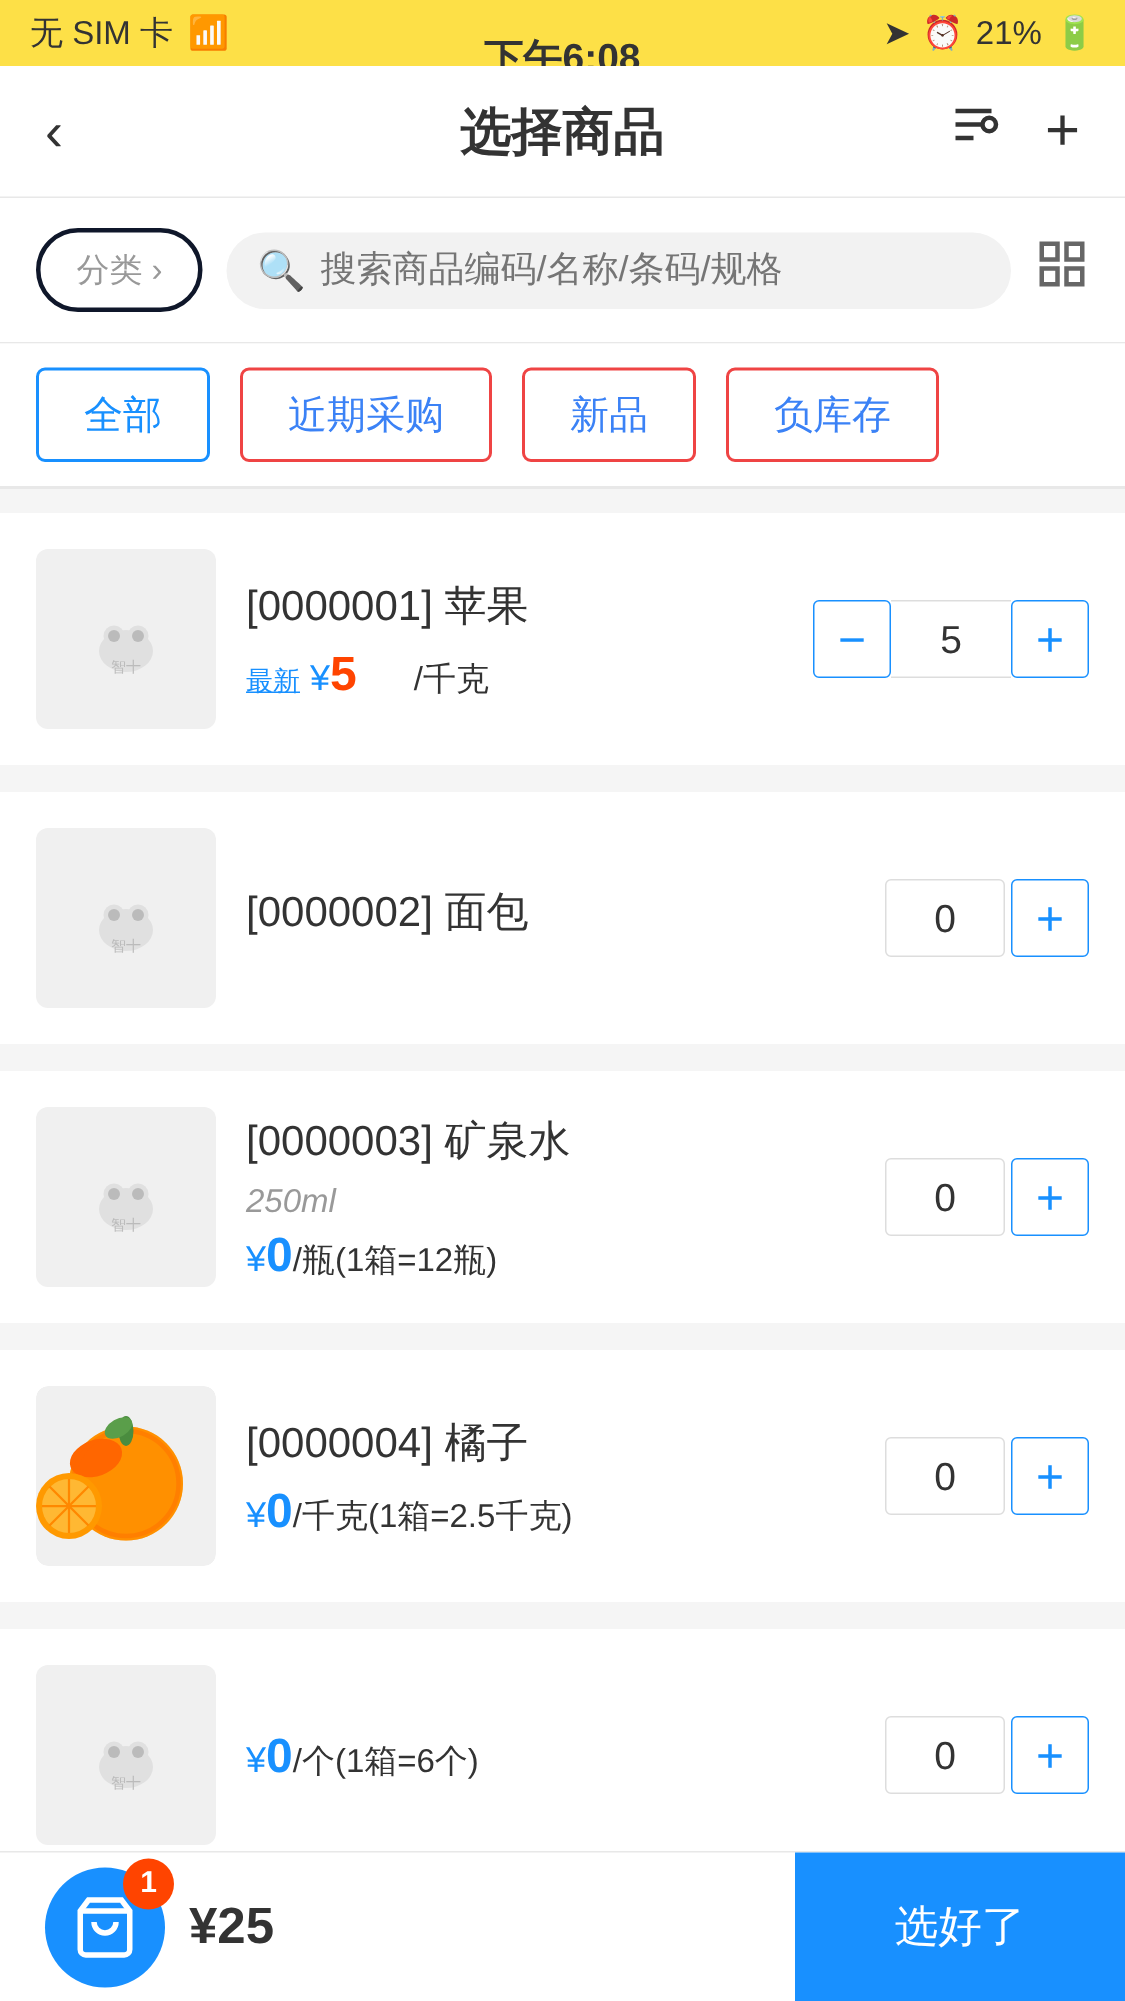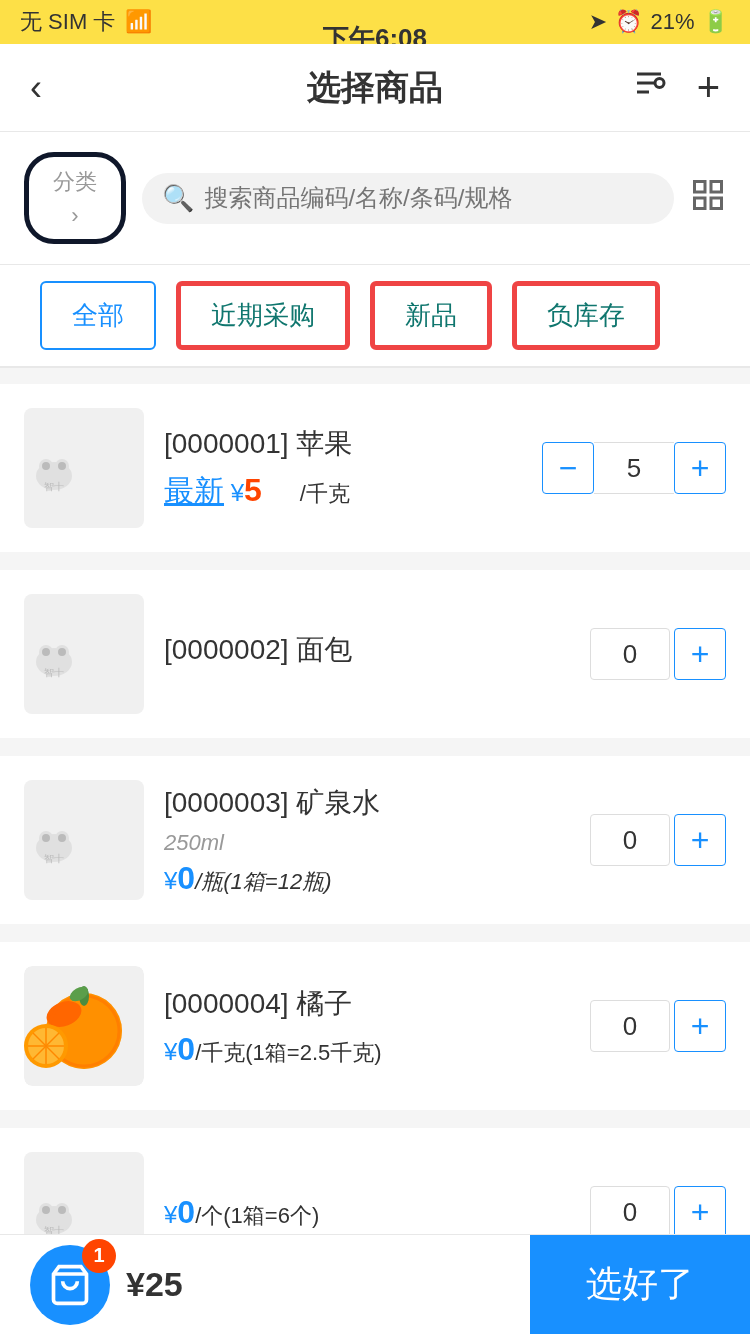--- a/index.html
+++ b/index.html
@@ -88,29 +88,28 @@
       padding: 20px 24px;
       display: flex;
       align-items: center;
       gap: 16px;
       border-bottom: 1px solid #e8e8e8;
     }
     .category-btn {
       display: flex;
       align-items: center;
       gap: 6px;
-      border: 5px solid #0f172a;
+      border: 3px solid #0f172a;
       border-radius: 30px;
       padding: 10px 24px;
       font-size: 26px;
       color: #333;
       background: #fff;
       cursor: pointer;
       white-space: nowrap;
-      flex-direction: column;
     }
     .category-btn span { color: #999; font-size: 22px; }
     .search-input-wrap {
       flex: 1;
       display: flex;
       align-items: center;
       background: #f2f2f2;
       border-radius: 30px;
       padding: 10px 20px;
       gap: 10px;
@@ -126,31 +125,31 @@
     .scan-icon {
       font-size: 30px;
       color: #666;
       cursor: pointer;
     }
 
     
     .filter-tabs {
       background: #fff;
       display: flex;
-      padding: 16px 40px;
+      padding: 16px 24px;
       gap: 20px;
       border-bottom: 2px solid #e8e8e8;
     }
     .filter-tab {
       padding: 12px 30px;
       border-radius: 6px;
       font-size: 26px;
-      border: 5px solid #ef4444;
-      background: #fff;
-      color: #0f766e;
+      border: 2px solid #ef4444;
+      background: #fff;
+      color: #3b82f6;
       cursor: pointer;
     }
     .filter-tab.active {
       border: 2px solid #1890ff;
       color: #1890ff;
       font-weight: 500;
     }
 
     
     .product-list {
@@ -167,20 +166,21 @@
       gap: 20px;
     }
 
     .product-thumb {
       width: 120px;
       height: 120px;
       background: #f0f0f0;
       border-radius: 8px;
       display: flex;
       align-items: center;
+      justify-content: center;
       flex-shrink: 0;
       overflow: hidden;
     }
 
     .owl-logo {
       display: flex;
       flex-direction: column;
       align-items: center;
       justify-content: center;
       color: #ccc;
@@ -203,21 +203,21 @@
       margin-bottom: 4px;
       font-style: italic;
     }
     .product-price {
       font-size: 24px;
       color: #666;
     }
     .price-label {
       color: #1890ff;
       text-decoration: underline;
-      font-size: 30px;
+      font-size: 18px;
     }
     .price-symbol {
       color: #1890ff;
       font-size: 24px;
     }
 
     
     .qty-control {
       display: flex;
       align-items: center;
@@ -319,21 +319,21 @@
       justify-content: center;
     }
     .cart-total {
       font-size: 34px;
       font-weight: 600;
       color: #333;
     }
     .confirm-btn {
       background: #1890ff;
       color: #fff;
-      font-size: 36px;
+      font-size: 29px;
       font-weight: 500;
       width: 220px;
       height: 100px;
       border: none;
       display: flex;
       align-items: center;
       justify-content: center;
       cursor: pointer;
       flex-shrink: 0;
     }
@@ -469,21 +469,21 @@
           <circle cx="22" cy="28" r="4" fill="#bbb"></circle>
           <circle cx="38" cy="28" r="4" fill="#bbb"></circle>
           <text x="30" y="52" text-anchor="middle" fill="#bbb" font-size="10">智十</text>
         </svg>
       </div>
     </div>
     <div class="product-info">
       <div class="product-name">[0000003] 矿泉水</div>
       <div class="product-spec">250ml</div>
       <div class="product-price">
-        <span class="price-symbol">¥</span><span style="color:#1890ff;font-size:32px;font-weight:600;">0</span><span style="color:#333;font-size:22px;font-style:italic;">/瓶(1箱=12瓶)</span>
+        <span class="price-symbol">¥</span><span style="color:#1890ff;font-size:32px;font-weight:600;">0</span><span style="color:#333;font-size:22px;">/瓶(1箱=12瓶)</span>
       </div>
     </div>
     <div class="qty-control">
       <input class="qty-input" type="text" value="0" style="border-radius: 4px; border: 1px solid rgb(221, 221, 221);">
       <button class="qty-btn qty-btn-plus" style="margin-left:4px;">+</button>
     </div>
   </div>
 
   <div class="divider"></div>
 

